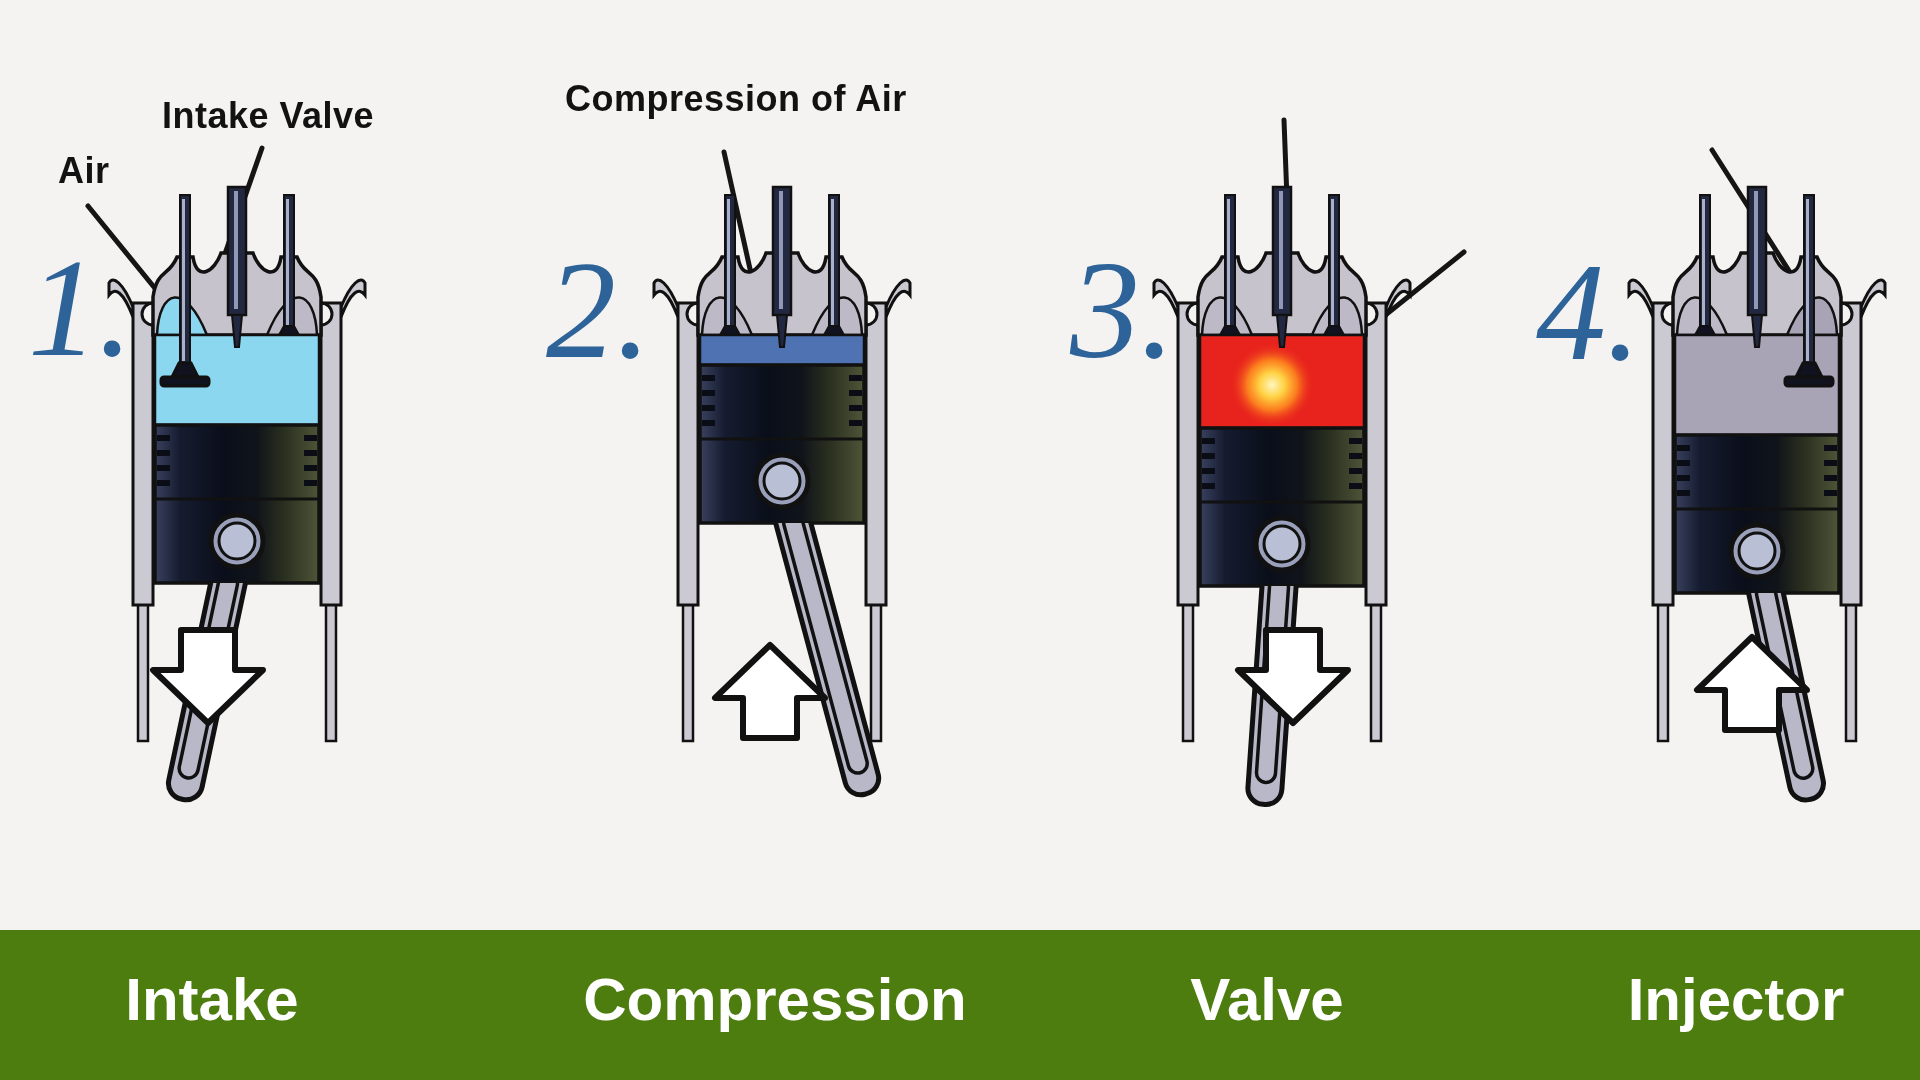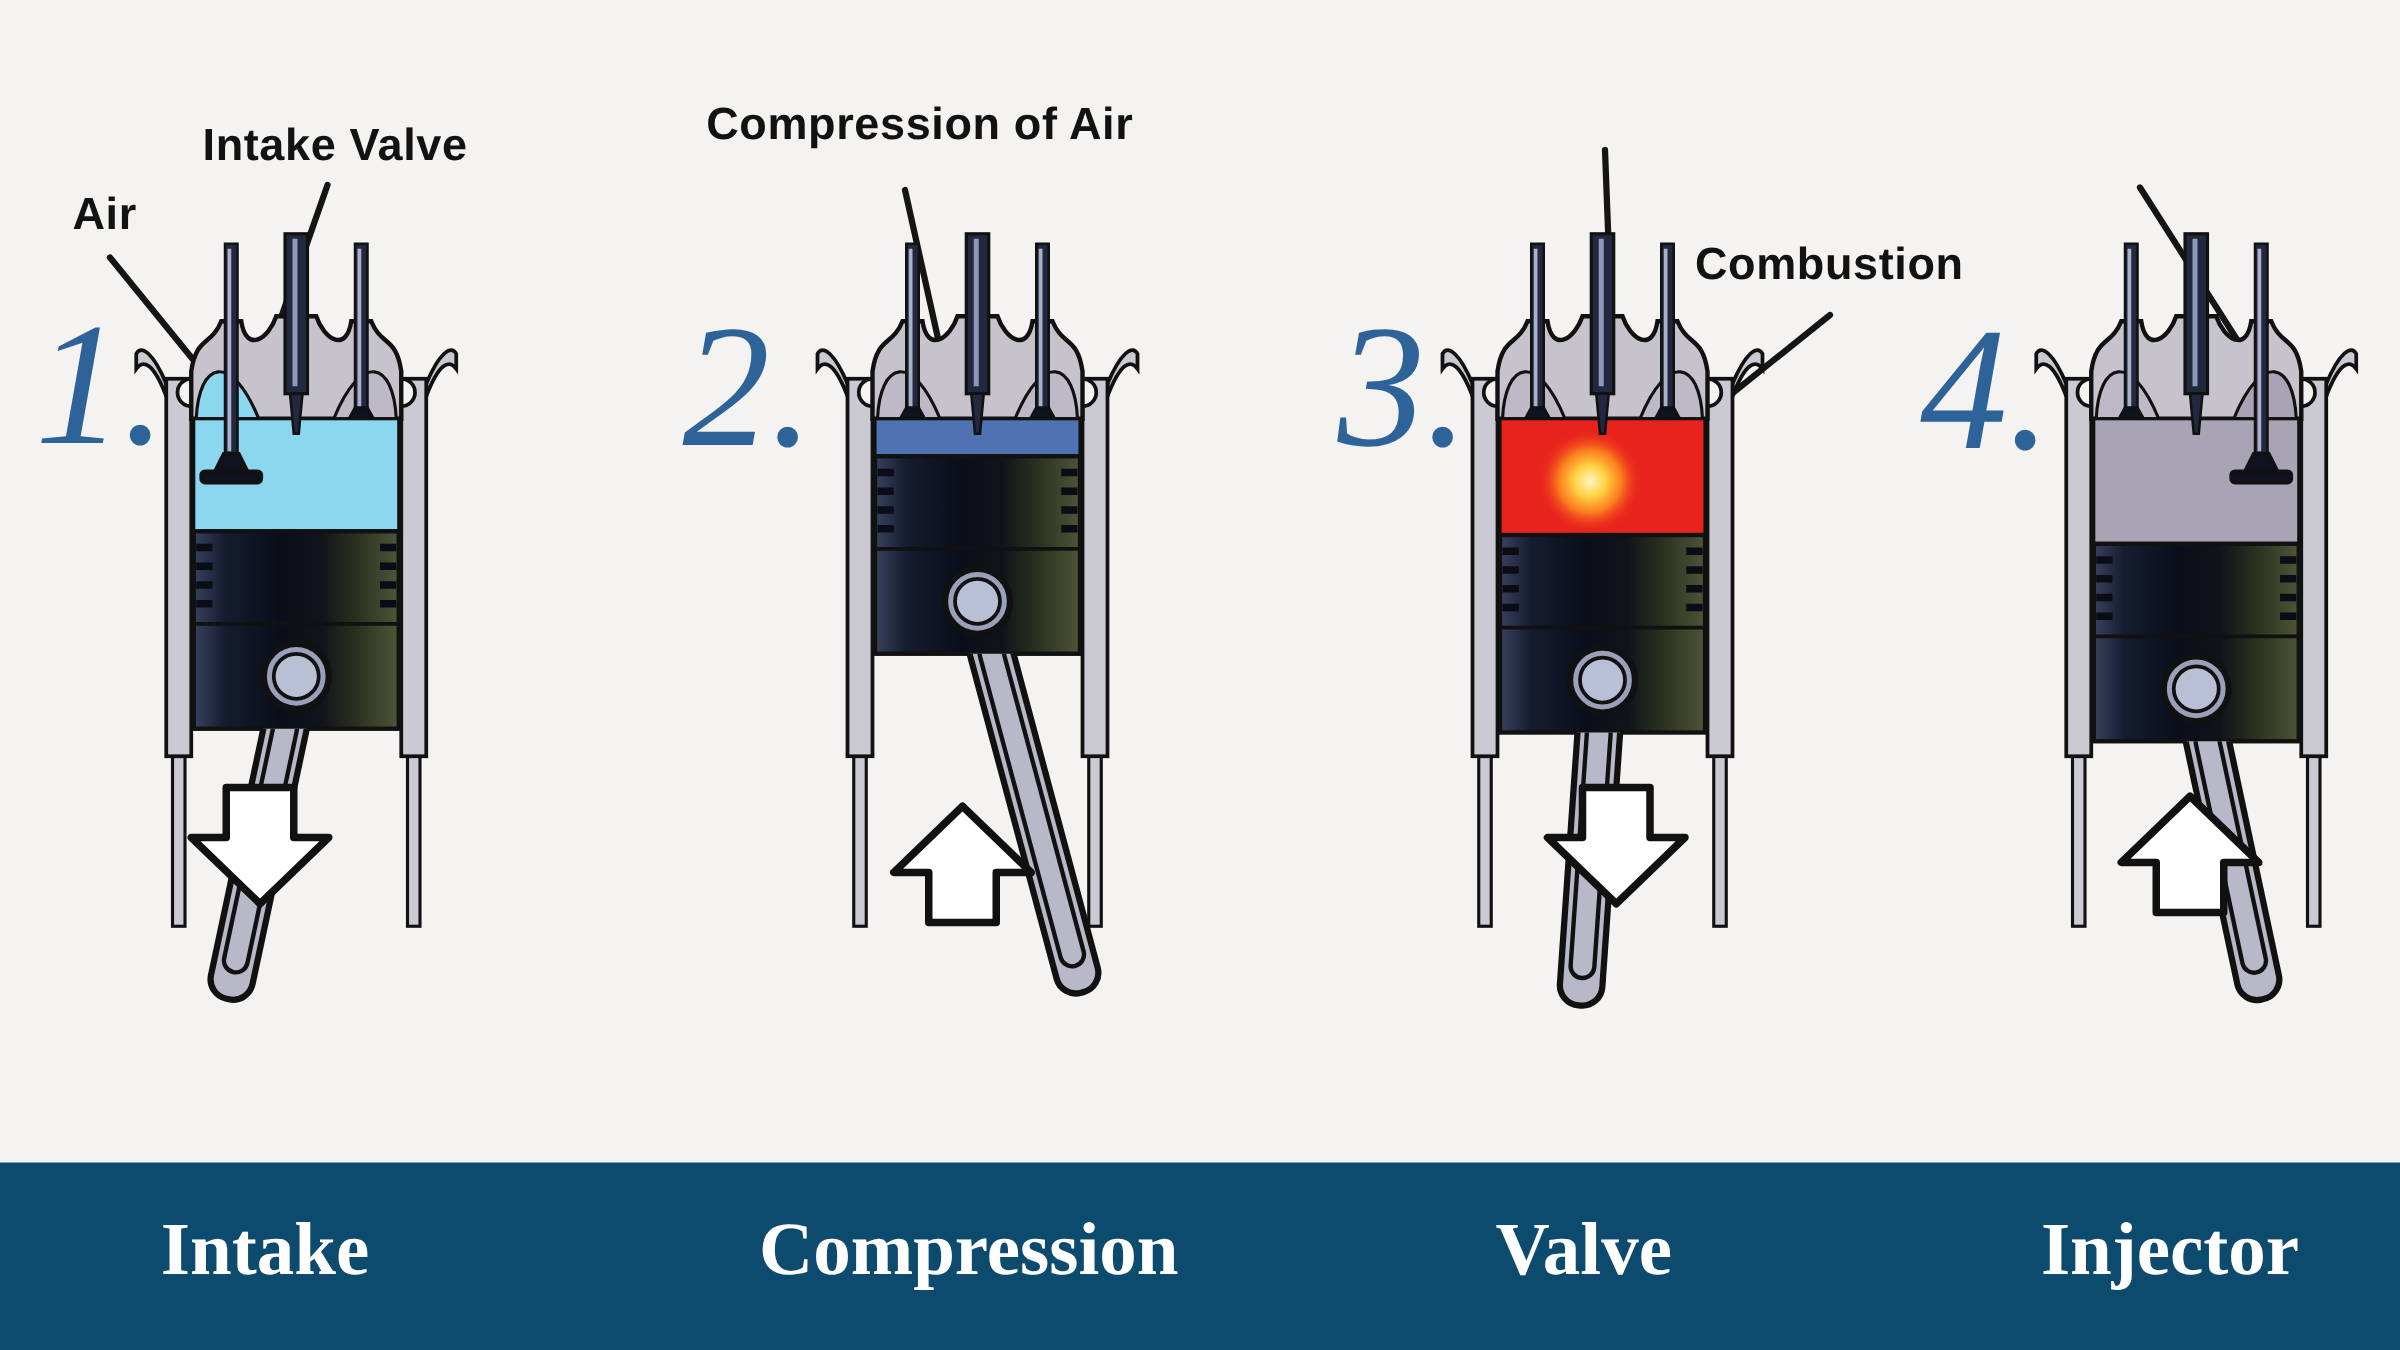--- a/index.html
+++ b/index.html
@@ -4,21 +4,21 @@
 <style>
   html,body{margin:0;padding:0;}
   body{width:1920px;height:1080px;overflow:hidden;font-family:"Liberation Sans",sans-serif;}
   .stage{position:relative;width:1920px;height:1080px;background:#f4f3f1;}
   .leaders{position:absolute;left:0;top:0;width:1920px;height:1080px;pointer-events:none;}
   .anno{position:absolute;font-weight:700;font-size:36px;color:#121212;white-space:nowrap;letter-spacing:.5px;}
   .stepnum{position:absolute;font-family:"Liberation Serif",serif;font-style:italic;font-size:140px;line-height:.8;color:#2d6398;}
   .engine-slot{position:absolute;top:185px;width:260px;height:660px;}
   .engine-slot svg{display:block;width:100%;height:100%;}
   #eng0{left:107px;} #eng1{left:652px;} #eng2{left:1152px;} #eng3{left:1627px;}
-  .footer-bar{position:absolute;left:0;top:930px;width:1920px;height:150px;background:#0c4a6e;font-family:Liberation Serif, serif;}
+  .footer-bar{position:absolute;left:0;top:930px;width:1920px;height:150px;background:#4d7c0f;}
   .footer-label{position:absolute;top:50%;transform:translate(-50%,-58%);color:#fff;font-weight:700;font-size:60px;white-space:nowrap;}
   #flabel0{left:212px;} #flabel1{left:775px;} #flabel2{left:1267px;} #flabel3{left:1736px;}
   #lbl-air{left:58px;top:150px;}
   #lbl-intake-valve{left:162px;top:95px;}
   #lbl-compression{left:565px;top:78px;}
   #lbl-fuel-injector{left:1166px;top:68px;}
   #lbl-combustion{left:1356px;top:190px;}
   #lbl-exhaust-valve{left:1566px;top:90px;}
   #num0{left:28px;top:252px;} #num1{left:546px;top:254px;} #num2{left:1070px;top:254px;} #num3{left:1536px;top:256px;}
 </style>
@@ -32,21 +32,20 @@
     <line x1="262" y1="148" x2="200" y2="325" stroke="#151515" stroke-width="5" stroke-linecap="round"></line>
     <line x1="724" y1="152" x2="768" y2="350" stroke="#151515" stroke-width="5" stroke-linecap="round"></line>
     <line x1="1284" y1="120" x2="1289" y2="252" stroke="#151515" stroke-width="5" stroke-linecap="round"></line>
     <line x1="1464" y1="252" x2="1292" y2="390" stroke="#151515" stroke-width="5" stroke-linecap="round"></line>
     <line x1="1712" y1="150" x2="1800" y2="288" stroke="#151515" stroke-width="5" stroke-linecap="round"></line>
   </svg>
 
   <div class="anno" id="lbl-air">Air</div>
   <div class="anno" id="lbl-intake-valve">Intake Valve</div>
   <div class="anno" id="lbl-compression">Compression of Air</div>
-  <div class="anno" id="lbl-combustion">Combustion</div>
 
   <div class="stepnum" id="num0">1.</div>
   <div class="stepnum" id="num1">2.</div>
   <div class="stepnum" id="num2">3.</div>
   <div class="stepnum" id="num3">4.</div>
 
   <div class="engine-slot" id="eng0">
       <svg viewBox="0 0 260 660" xmlns="http://www.w3.org/2000/svg">
       <defs>
         <linearGradient id="pg0" x1="0" y1="0" x2="1" y2="0">

